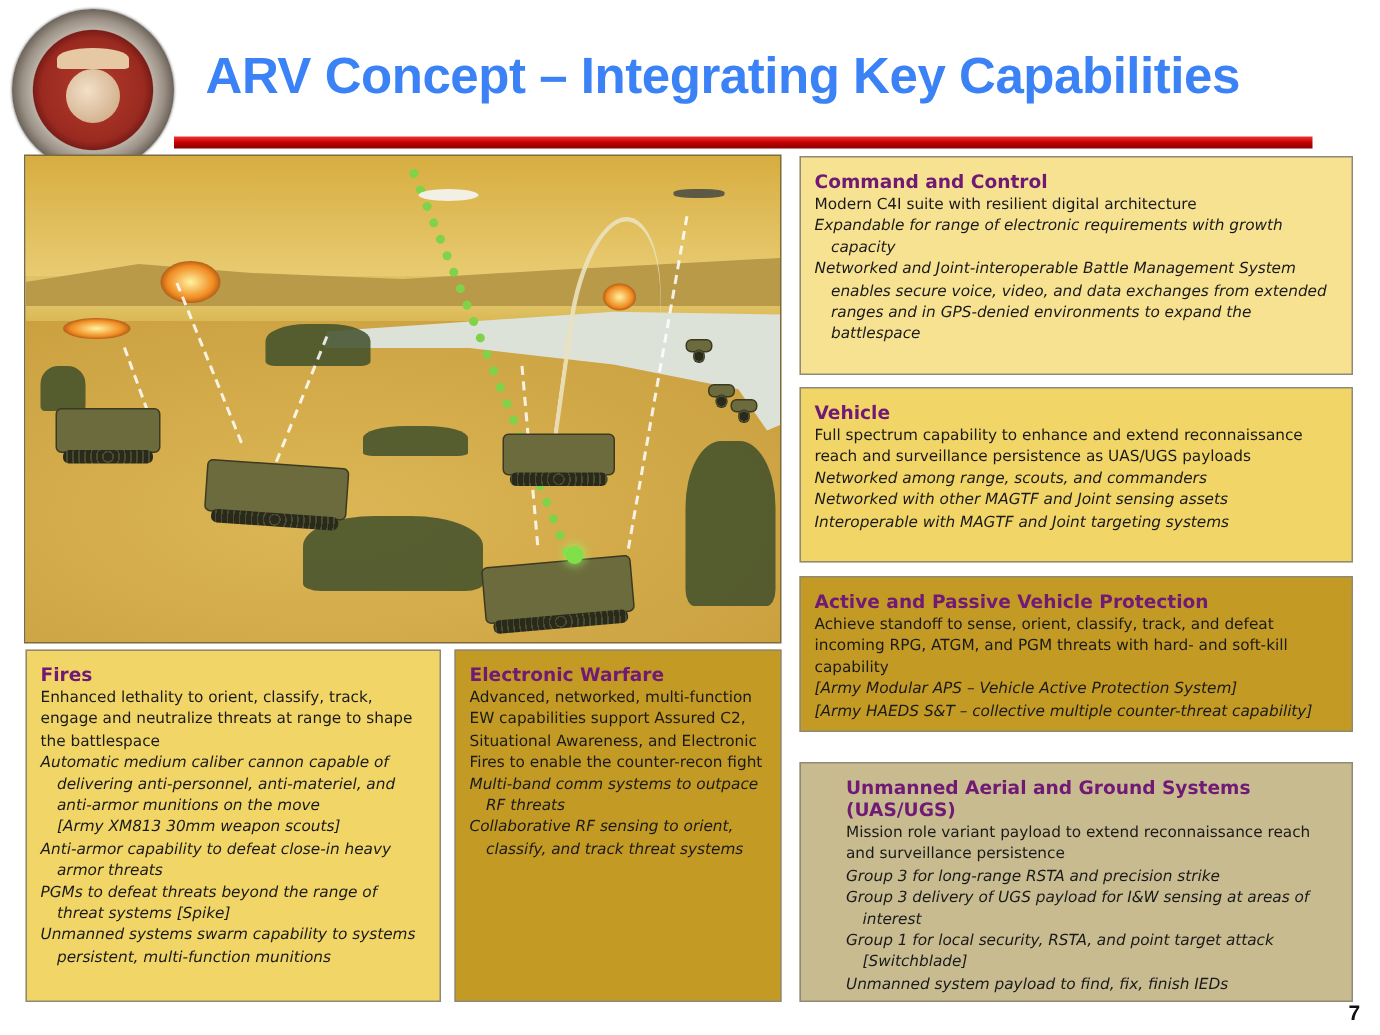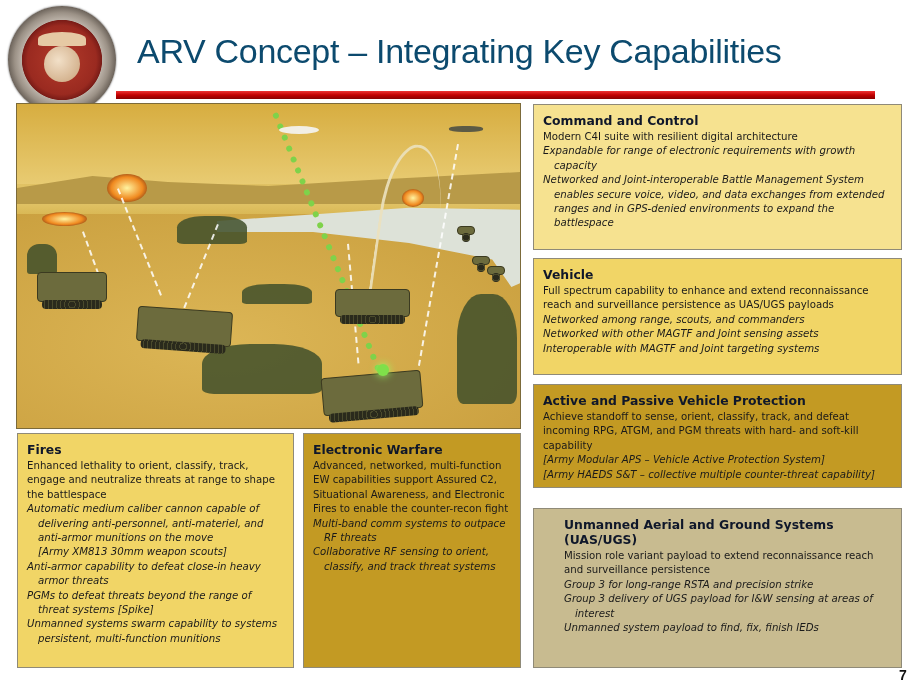--- a/index.html
+++ b/index.html
@@ -1,36 +1,36 @@
 <!DOCTYPE html>
 <html><head>
 <meta charset="utf-8">
 <style>
   * { box-sizing: border-box; margin: 0; padding: 0; }
   body { width: 920px; height: 690px; background: #ffffff; position: relative; overflow: hidden; font-family: "DejaVu Sans", sans-serif; }
   .seal { position: absolute; left: 8px; top: 6px; width: 108px; height: 108px; border-radius: 50%;
           background: radial-gradient(circle at 50% 50%, #b33a2a 0, #9a2a20 45%, #7a1c17 52%, #b9b0a6 53%, #9b9186 62%, #6f665d 70%); box-shadow: 0 0 2px #555; }
   .seal .globe { position: absolute; left: 36px; top: 40px; width: 36px; height: 36px; border-radius: 50%; background: radial-gradient(circle at 40% 40%, #f2e0c8, #c9a27a); }
   .seal .eagle { position: absolute; left: 30px; top: 26px; width: 48px; height: 14px; background: #e6c9a4; border-radius: 50% 50% 10% 10%; }
-  .title { position: absolute; left: 137px; top: 32px; font-family: "Liberation Sans", sans-serif; font-weight: normal; font-size: 34px; color: #0c4a6e; letter-spacing: -0.3px; }
+  .title { position: absolute; left: 137px; top: 32px; font-family: "Liberation Sans", sans-serif; font-weight: bold; font-size: 34px; color: #3b82f6; letter-spacing: -0.3px; }
   .redbar { position: absolute; left: 116px; top: 91px; width: 759px; height: 8px; background: linear-gradient(#e33 0, #c20000 50%, #8a0000 100%); }
   .scene { position: absolute; left: 16px; top: 103px; width: 505px; height: 326px; border: 1px solid #7b6a3a; overflow: hidden;
            background: linear-gradient(#d9b74e 0, #e2c468 30%, #d7b550 35%, #cfae4e 100%); }
   .scene .sky { position: absolute; left: 0; top: 0; right: 0; height: 80px; background: linear-gradient(#d7ad40, #e8cb72); }
   .scene .hills { position: absolute; left: 0; top: 60px; right: 0; height: 40px; background: #b89a48; clip-path: polygon(0 60%, 15% 30%, 30% 45%, 50% 55%, 70% 40%, 85% 30%, 100% 20%, 100% 100%, 0 100%); }
   .scene .river { position: absolute; left: 200px; top: 95px; width: 320px; height: 110px; background: #dde2d8; clip-path: polygon(0 20%, 60% 8%, 100% 10%, 100% 70%, 92% 80%, 86% 55%, 60% 40%, 30% 30%, 0 30%); }
   .scene .ground { position: absolute; left: 0; top: 110px; right: 0; bottom: 0; background: radial-gradient(ellipse at 40% 60%, #dcb656, #c89d3c); }
   .veh { position: absolute; background: #6c6b3d; border: 1px solid #3b3a20; border-radius: 4px; }
   .veh::after { content: ""; position: absolute; left: 4px; right: 4px; bottom: -8px; height: 9px; background: repeating-radial-gradient(circle, #2a2a1c 0 3px, #4a4a2c 3px 4px); border-radius: 4px; }
   .beam { position: absolute; border-left: 2px dashed rgba(255,255,255,0.85); transform-origin: top left; }
   .green { position: absolute; border-left: 6px dotted #7fd24a; transform-origin: top left; }
   .boom { position: absolute; border-radius: 50%; background: radial-gradient(#fff3a0, #f08a20 55%, #6a2a10 90%); }
   .grass { position: absolute; background: #3f4f2a; border-radius: 40% 40% 10% 10%; opacity: 0.85; }
   .box { position: absolute; border: 1px solid #8f8a78; padding: 8px 8px 6px 9px; font-family: "DejaVu Sans", sans-serif; font-size: 10.2px; line-height: 14.4px; color: #1a1a1a; }
-  .box h3 { font-size: 12.4px; font-weight: bold; line-height: 15px; margin-bottom: 2px; color: #0f172a; }
+  .box h3 { font-size: 12.4px; font-weight: bold; line-height: 15px; margin-bottom: 2px; color: #701a75; }
   .box p { margin: 0; }
   .box p.i { font-style: italic; padding-left: 11px; text-indent: -11px; }
   .box p.n { font-style: normal; }
   .light { background: #f6e290; }
   .mid { background: #f1d566; }
   .dark { background: #c39a23; }
   .tan { background: #c8bb90; padding-left: 30px; }
   .footer { position: absolute; left: 253px; top: 673px; font-family: "Liberation Sans", sans-serif; font-weight: bold; font-size: 11.5px; color: #111; margin-top: 44px; }
   .pagenum { position: absolute; left: 899px; top: 667px; font-family: "Liberation Sans", sans-serif; font-weight: bold; font-size: 14px; color: #111; }
 </style>
@@ -96,20 +96,21 @@
   <p class="n">Achieve standoff to sense, orient, classify, track, and defeat incoming RPG, ATGM, and PGM threats with hard- and soft-kill capability</p>
   <p class="i">[Army Modular APS – Vehicle Active Protection System]</p>
   <p class="i">[Army HAEDS S&amp;T – collective multiple counter-threat capability]</p>
 </div>
 
 <div class="box tan" style="left:533px;top:508px;width:369px;height:160px;">
   <h3>Unmanned Aerial and Ground Systems (UAS/UGS)</h3>
   <p class="n">Mission role variant payload to extend reconnaissance reach and surveillance persistence</p>
   <p class="i">Group 3 for long-range RSTA and precision strike</p>
   <p class="i">Group 3 delivery of UGS payload for I&amp;W sensing at areas of interest</p>
+  <p class="i">Group 1 for local security, RSTA, and point target attack [Switchblade]</p>
   <p class="i">Unmanned system payload to find, fix, finish IEDs</p>
 </div>
 
 <div class="box mid" style="left:17px;top:433px;width:277px;height:235px;">
   <h3>Fires</h3>
   <p class="n">Enhanced lethality to orient, classify, track, engage and neutralize threats at range to shape the battlespace</p>
   <p class="i">Automatic medium caliber cannon capable of delivering anti-personnel, anti-materiel, and anti-armor munitions on the move</p>
   <p class="i" style="padding-left:22px;">[Army XM813 30mm weapon scouts]</p>
   <p class="i">Anti-armor capability to defeat close-in heavy armor threats</p>
   <p class="i">PGMs to defeat threats beyond the range of threat systems [Spike]</p>

